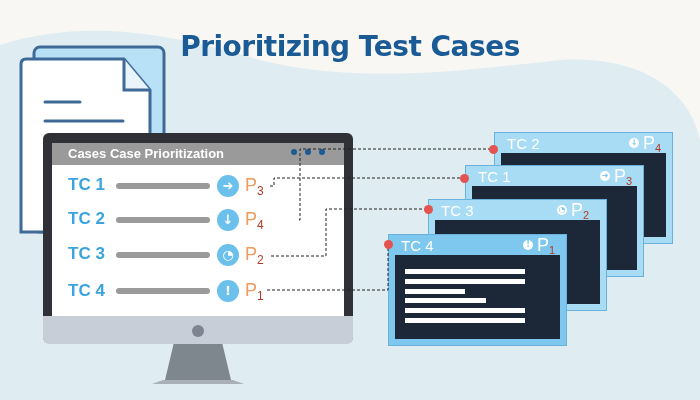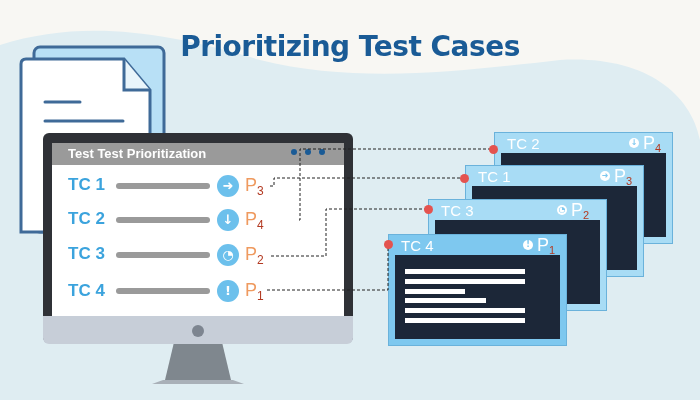--- a/index.html
+++ b/index.html
@@ -49,21 +49,21 @@
   <line x1="27" y1="79" x2="105" y2="79" stroke="#3f6a98" stroke-width="3" stroke-linecap="round"></line>
 </svg>
 
 <div class="monitor"></div>
 <div class="chin"></div>
 <div class="cam"></div>
 <div class="stand"></div>
 <div class="base"></div>
 <div class="screen"></div>
 <div class="screen-head"></div>
-<div class="screen-title">Test Test Prioritization</div>
+<div class="screen-title">Cases Case Prioritization</div>
 <div class="dot" style="left:291px"></div>
 <div class="dot" style="left:305px"></div>
 <div class="dot" style="left:319px"></div>
 
 <div>
   <div class="tc" style="top:175px">TC 1</div>
   <div class="bar" style="top:183px"></div>
   <div class="ico" style="top:175px">➜</div>
   <div class="pr" style="top:175px"><span>P</span><sub>3</sub></div>
 </div>

